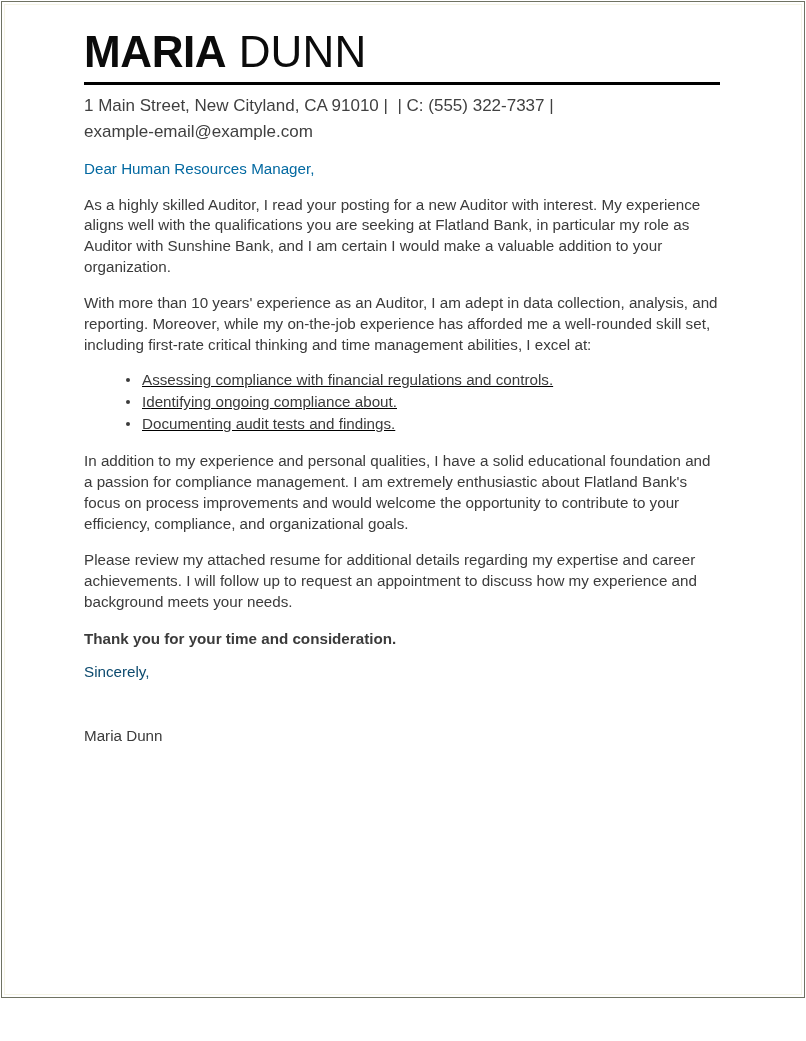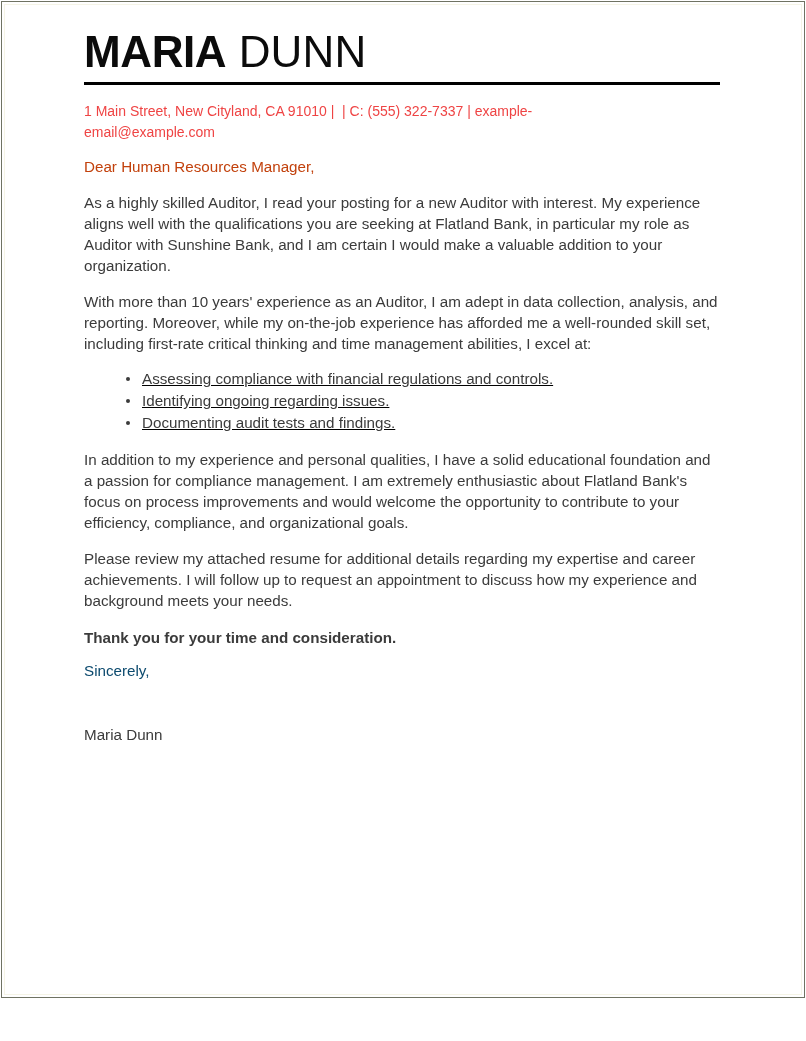--- a/index.html
+++ b/index.html
@@ -66,35 +66,35 @@
 
   .name-rule {
     margin-top: 7px;
     height: 3px;
     width: 636px;
     background: #000000;
   }
 
   .contact-line {
     margin: 0;
-    padding-top: 16px;
-    font-size: 14px;
+    padding-top: 8px;
+    font-size: 17px;
     line-height: 1.52;
-    color: #ef4444;
+    color: #404040;
     max-width: 508px;
     white-space: pre-wrap;
   }
 
   
   .salutation {
     margin: 0;
     padding-top: 14px;
     font-size: 15.2px;
     line-height: 1.38;
-    color: #c2410c;
+    color: #0369a1;
   }
 
   .body-para {
     margin: 0;
     padding-top: 15px;
     font-size: 15.2px;
     line-height: 1.38;
     color: #3b3b3b;
   }
 
@@ -162,21 +162,21 @@
     <p class="contact-line">1 Main Street, New Cityland, CA 91010 |  | C: (555) 322-7337 | example-email@example.com</p>
 
     <p class="salutation">Dear Human Resources Manager,</p>
 
     <p class="body-para">As a highly skilled Auditor, I read your posting for a new Auditor with interest. My experience aligns well with the qualifications you are seeking at Flatland Bank, in particular my role as Auditor with Sunshine Bank, and I am certain I would make a valuable addition to your organization.</p>
 
     <p class="body-para">With more than 10 years' experience as an Auditor, I am adept in data collection, analysis, and reporting. Moreover, while my on-the-job experience has afforded me a well-rounded skill set, including first-rate critical thinking and time management abilities, I excel at:</p>
 
     <ul class="skills-list">
       <li><span class="bullet-dot"></span><span>Assessing compliance with financial regulations and controls.</span></li>
-      <li><span class="bullet-dot"></span><span>Identifying ongoing regarding issues.</span></li>
+      <li><span class="bullet-dot"></span><span>Identifying ongoing compliance about.</span></li>
       <li><span class="bullet-dot"></span><span>Documenting audit tests and findings.</span></li>
     </ul>
 
     <p class="body-para">In addition to my experience and personal qualities, I have a solid educational foundation and a passion for compliance management. I am extremely enthusiastic about Flatland Bank's focus on process improvements and would welcome the opportunity to contribute to your efficiency, compliance, and organizational goals.</p>
 
     <p class="body-para">Please review my attached resume for additional details regarding my expertise and career achievements. I will follow up to request an appointment to discuss how my experience and background meets your needs.</p>
 
     <p class="closing-thanks">Thank you for your time and consideration.</p>
 
     <p class="closing-sincerely">Sincerely,</p>

